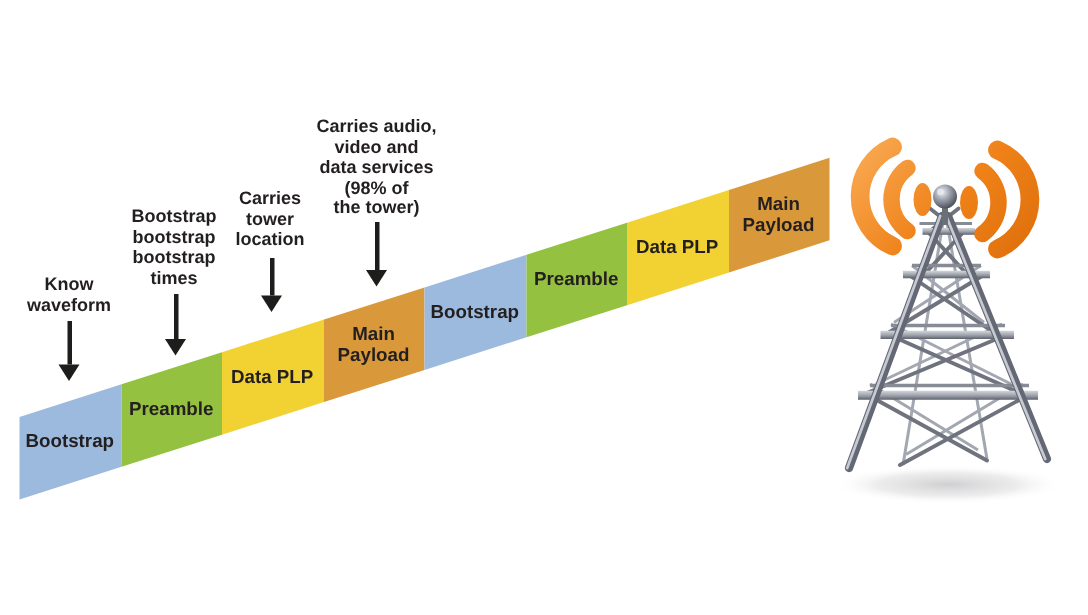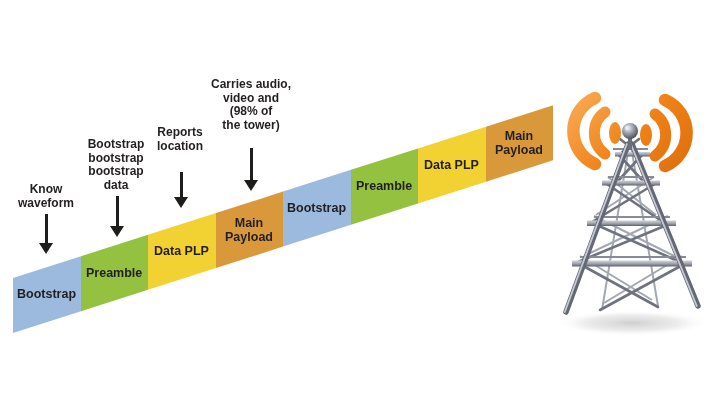--- a/index.html
+++ b/index.html
@@ -42,29 +42,31 @@
 <body>
 
 <div class="note" style="left:-19px; top:183px;">
   <div>Know</div>
   <div>waveform</div>
 </div>
 <div class="note" style="left:51px; top:138px;">
   <div>Bootstrap</div>
   <div>bootstrap</div>
   <div>bootstrap</div>
-  <div>data</div>
+  <div>times</div>
 </div>
 <div class="note" style="left:115px; top:126px;">
-  <div>Reports</div>
+  <div>Carries</div>
+  <div>tower</div>
   <div>location</div>
 </div>
 <div class="note" style="left:186px; top:78px;">
   <div>Carries audio,</div>
   <div>video and</div>
+  <div>data services</div>
   <div>(98% of</div>
   <div>the tower)</div>
 </div>
 
 <div class="arrow" style="left:44.5px; top:214px; height:29px;"></div>
 <div class="arrow" style="left:115.5px; top:196px; height:30px;"></div>
 <div class="arrow" style="left:179.5px; top:172px; height:25px;"></div>
 <div class="arrow" style="left:249.5px; top:148px; height:32px;"></div>
 
 <div class="ribbon">

